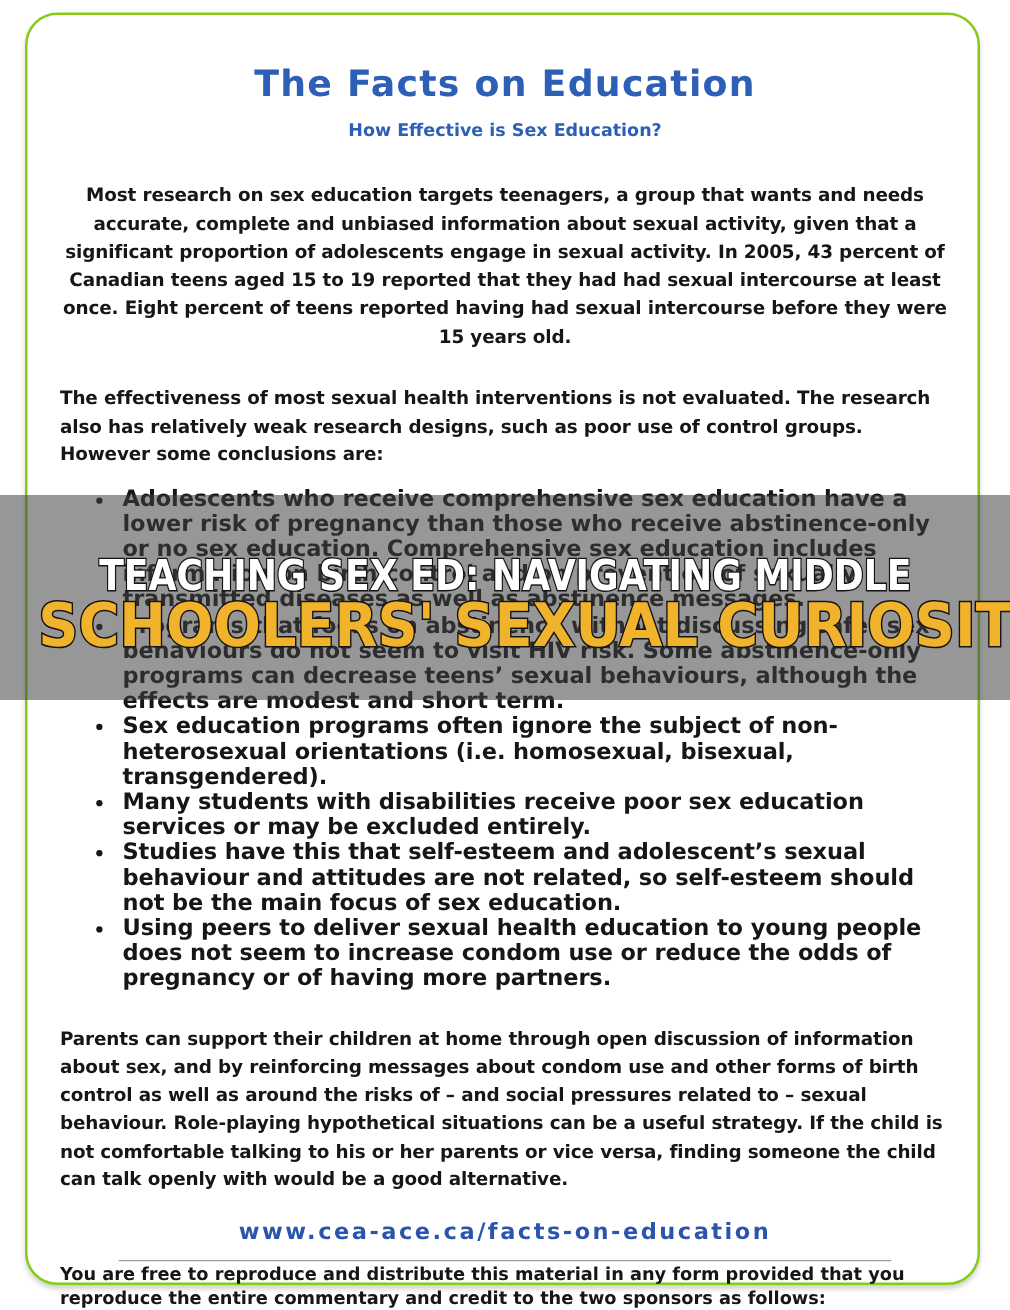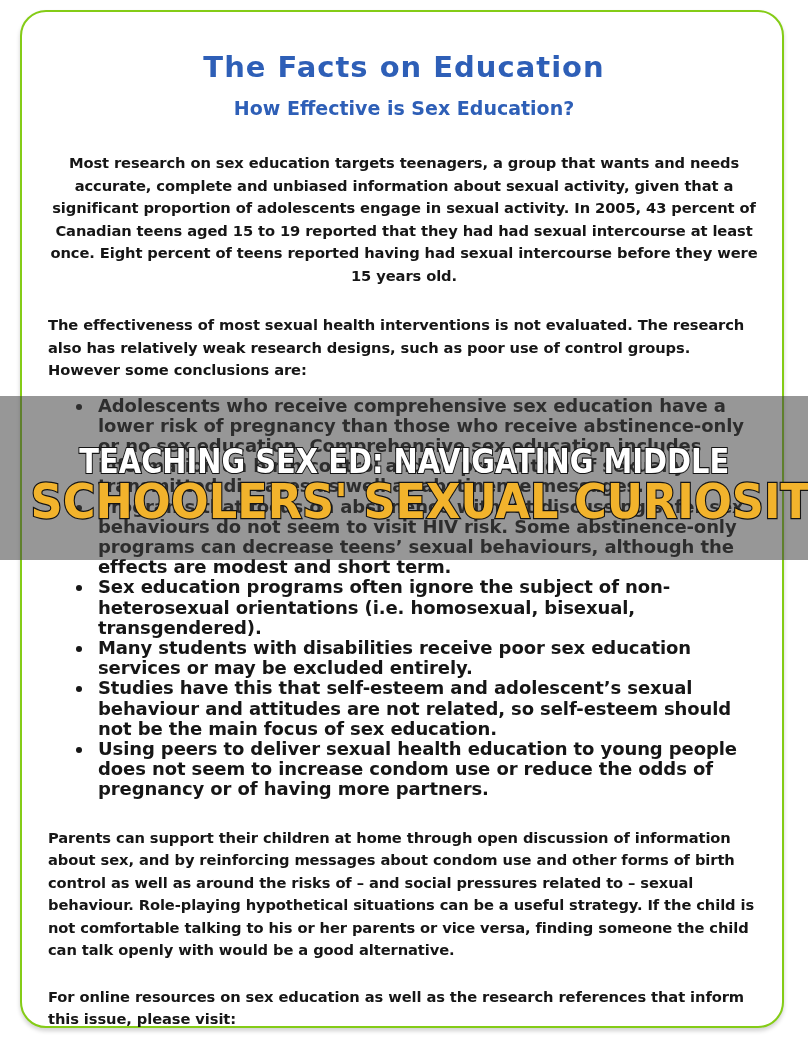--- a/index.html
+++ b/index.html
@@ -12,21 +12,21 @@
     background:#fff;border:2px solid #84cc16;border-radius:26px;
     box-shadow:0 3px 4px rgba(0,0,0,0.18);
     box-sizing:border-box;
   }
   .content{padding:34px 22px 0 26px;}
   .title{
     text-align:center;color:#2e5fb7;font-weight:bold;font-size:29px;
     letter-spacing:1px;margin:4px 0 0 0;
   }
   .subtitle{
-    text-align:center;color:#2e5fb7;font-weight:bold;font-size:19px;
+    text-align:center;color:#2e5fb7;font-weight:bold;font-size:14px;
     margin:13px 0 16px 0;
   }
   .para{
     color:#161616;font-weight:700;font-size:14.7px;line-height:22.5px;
     letter-spacing:-0.1px;margin:27px 0 0 0;text-align:left;
   }
   .para.first{margin-top:33px;text-align:center;}
   ul.bullets{
     margin:14px 0 0 0;padding:0 0 0 46px;color:#161616;
   }
@@ -79,21 +79,20 @@
     <ul class="bullets">
       <li><span>Adolescents who receive comprehensive sex education have a lower risk of pregnancy than those who receive abstinence-only or no sex education. Comprehensive sex education includes information on birth control and on prevention of sexually transmitted diseases as well as abstinence messages.</span></li>
       <li><span>Programs that focus on abstinence without discussing safer sex behaviours do not seem to visit HIV risk. Some abstinence-only programs can decrease teens’ sexual behaviours, although the effects are modest and short term.</span></li>
       <li><span>Sex education programs often ignore the subject of non-heterosexual orientations (i.e. homosexual, bisexual, transgendered).</span></li>
       <li><span>Many students with disabilities receive poor sex education services or may be excluded entirely.</span></li>
       <li><span>Studies have this that self-esteem and adolescent’s sexual behaviour and attitudes are not related, so self-esteem should not be the main focus of sex education.</span></li>
       <li><span>Using peers to deliver sexual health education to young people does not seem to increase condom use or reduce the odds of pregnancy or of having more partners.</span></li>
     </ul>
 
     <p class="para">Parents can support their children at home through open discussion of information about sex, and by reinforcing messages about condom use and other forms of birth control as well as around the risks of – and social pressures related to – sexual behaviour.  Role-playing hypothetical situations can be a useful strategy. If the child is not comfortable talking to his or her parents or vice versa, finding someone the child can talk openly with would be a good alternative.</p>
-    <p class="para resources">For online resources on sex education as well as the research references that inform this issue, please visit:</p>
 
     <a class="site-link" href="#">www.cea-ace.ca/facts-on-education</a>
 
     <hr class="rule">
 
     <p class="copy-body">You are free to reproduce and distribute this material in any form provided that you reproduce the entire commentary and credit to the two sponsors as follows:</p>
 
   </div>
 </div>
 

